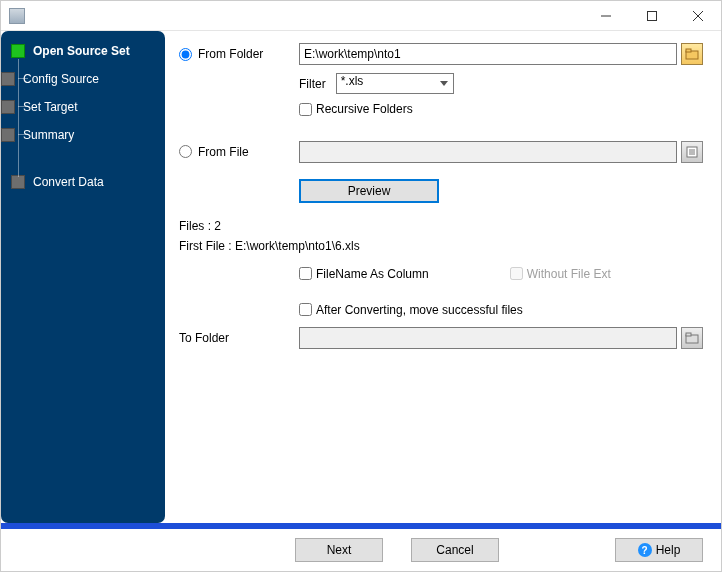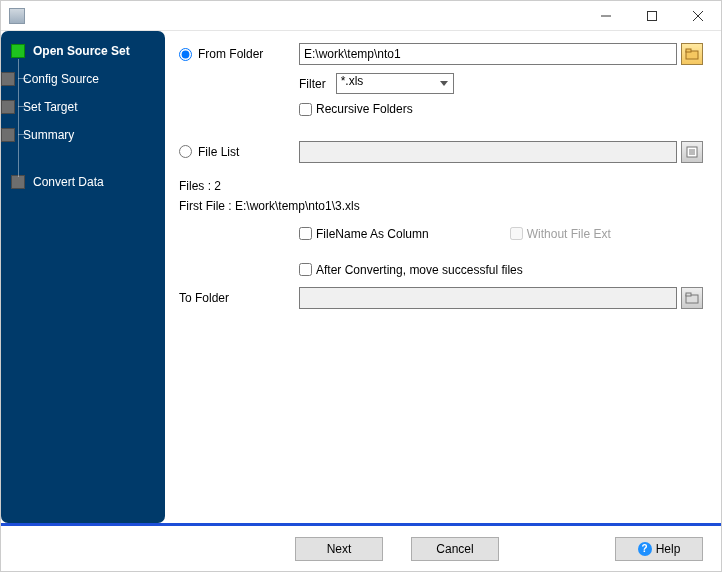--- a/index.html
+++ b/index.html
@@ -41,21 +41,21 @@
 .browse-btn { width: 22px; height: 22px; border: 1px solid #a08040; background: linear-gradient(#ffe8a0,#f5c760); display: flex; align-items: center; justify-content: center; cursor: pointer; }
 .browse-btn.gray { background: linear-gradient(#eee,#ccc); border-color: #888; }
 .browse-btn svg { display: block; }
 
 .btn { height: 24px; border: 1px solid #adadad; background: #e1e1e1; padding: 0 10px; min-width: 88px; cursor: pointer; display: inline-flex; align-items: center; justify-content: center; }
 .btn.preview { border: 2px solid #0078d7; min-width: 140px; }
 .check-lbl { display: inline-flex; align-items: center; margin-right: 30px; }
 .check-lbl.disabled { color: #a0a0a0; padding-left: 11px; }
 
 
-.footer { position: absolute; left: 0; right: 0; bottom: 0; height: 48px; background: #fff; border-top: 3px solid #1d4ed8; display: flex; align-items: center; justify-content: flex-end; padding: 0 18px; gap: 28px; }
+.footer { position: absolute; left: 0; right: 0; bottom: 0; height: 48px; background: #fff; border-top: 6px solid #1d4ed8; display: flex; align-items: center; justify-content: flex-end; padding: 0 18px; gap: 28px; }
 .footer .btn { min-width: 88px; }
 .help-ico { width: 14px; height: 14px; border-radius: 50%; background: #1e90ff; color: #fff; font-size: 10px; font-weight: bold; display: inline-flex; align-items: center; justify-content: center; margin-right: 4px; }
 </style>
 </head>
 <body>
 
 <div class="titlebar">
   <div class="app-icon"></div>
   <div class="spacer"></div>
   <div class="win-btn">
@@ -148,42 +148,51 @@
           <span>Recursive Folders</span>
         </label>
       </div>
       <div class="icon-col"></div>
     </div>
 
     <div class="row" style="margin-top:22px">
       <div class="lbl-col">
         <label class="check-lbl">
           <input type="radio" name="src" style="">
-          <span>File List</span>
+          <span>From File</span>
         </label>
       </div>
       <div class="mid-col">
         <input class="text-input disabled" disabled="" value="" style="">
       </div>
       <div class="icon-col">
         <div class="browse-btn gray">
           <svg width="12" height="12">
               <rect x="1" y="1" width="10" height="10" fill="#fff" stroke="#777"></rect>
               <line x1="3" y1="4" x2="9" y2="4" stroke="#777"></line>
               <line x1="3" y1="6" x2="9" y2="6" stroke="#777"></line>
               <line x1="3" y1="8" x2="9" y2="8" stroke="#777"></line>
             </svg>
         </div>
       </div>
     </div>
 
+    <div class="row" style="margin-top:16px">
+      <div class="lbl-col"></div>
+      <div class="mid-col">
+        <button class="btn preview">
+          <span>Preview</span>
+        </button>
+      </div>
+      <div class="icon-col"></div>
+    </div>
 
     <div style="margin-top:16px">
       <div style="margin-bottom:6px">Files : 2</div>
-      <div>First File : E:\work\temp\nto1\3.xls</div>
+      <div>First File : E:\work\temp\nto1\6.xls</div>
     </div>
 
     <div class="row" style="margin-top:14px">
       <div class="lbl-col"></div>
       <div class="mid-col" style="display:flex;gap:40px">
         <label class="check-lbl">
           <input type="checkbox" style="">
           <span>FileName As Column</span>
         </label>
         <label class="check-lbl disabled">

